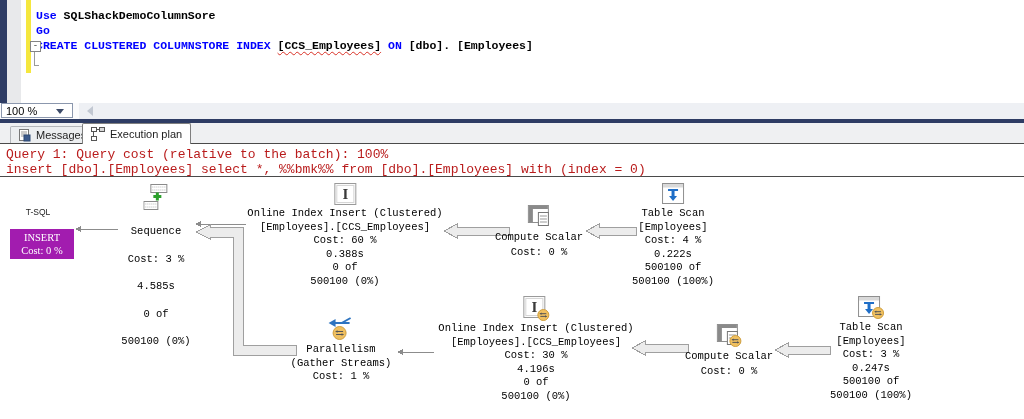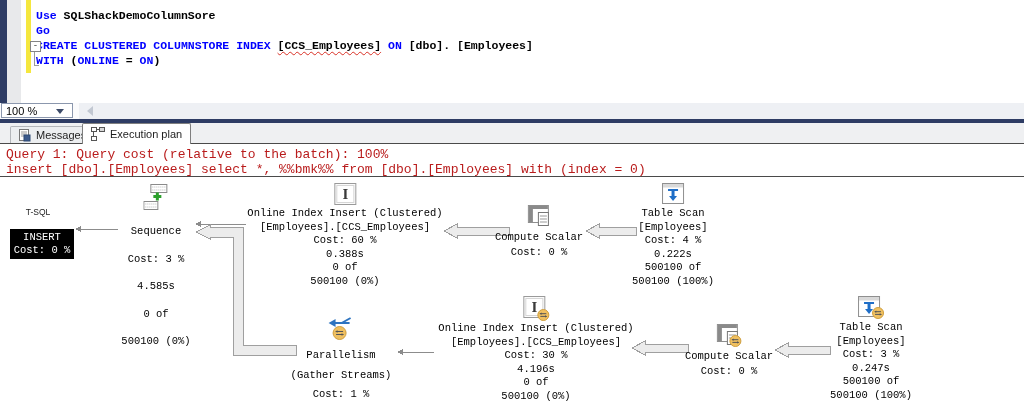--- a/index.html
+++ b/index.html
@@ -43,39 +43,38 @@
   .plan-header{position:absolute;left:6px;white-space:pre;
                font-family:"Liberation Mono",monospace;font-size:13px;color:#b91c1c;}
   .plan-divider{position:absolute;left:0;top:176px;width:1024px;height:1px;background:#4a4a4a;}
   .plan-svg{position:absolute;left:0;top:144px;width:1024px;height:275px;}
   .pnode{position:absolute;transform:translateX(-50%);display:flex;flex-direction:column;align-items:center;
          font-family:"Liberation Mono",monospace;font-size:10.5px;line-height:11.5px;color:#000;
          white-space:pre;text-align:center;z-index:2;}
   .pnode .nline{display:block;}
   .tsql-label{position:absolute;left:38px;top:207px;transform:translateX(-50%);
               font-size:8.5px;color:#222;letter-spacing:0px;}
-  .insert-node{position:absolute;left:10px;top:229px;width:64px;height:30px;background:#000000;
+  .insert-node{position:absolute;left:10px;top:229px;width:64px;height:30px;background:#a21caf;
                display:flex;flex-direction:column;align-items:center;justify-content:center;
-               font-family:Liberation Mono, monospace;font-size:10.5px;line-height:13px;color:#fff;white-space:pre;}
+               font-family:Liberation Serif, serif;font-size:10.5px;line-height:13px;color:#fff;white-space:pre;}
 </style>
 </head>
 <body>
 
 <div id="screen">
 
   <div class="left-strip"></div>
 
   <div class="editor">
     <div class="gutter"></div>
     <div class="change-bar"></div>
 
     <div class="code-line" style="top:9px;text-align:center;"><span class="kw">Use </span><span>SQLShackDemoColumnSore</span></div>
     <div class="code-line" style="top:24px;"><span class="kw">Go</span></div>
     <div class="code-line" style="top:39px;"><span class="kw">CREATE CLUSTERED COLUMNSTORE INDEX </span><span class="err">[CCS_Employees]</span><span class="kw"> ON </span><span>[dbo]. [Employees]</span></div>
-    <div class="code-line" style="top:54px;"><span class="kw">WITH </span><span>(</span><span class="kw">ONLINE</span><span> = </span><span class="kw">ON</span><span>)</span></div>
 
     <div class="collapse-box">-</div>
     <div class="guide-line"></div>
   </div>
 
   <div class="zoom-row">
     <div class="zoom-combo">
       <span class="val">100 %</span>
       <span class="combo-arrow"></span>
     </div>
@@ -196,21 +195,21 @@
       <path d="M8 14h8l-4 5z" fill="#1f6ec7"></path>
     </svg>
     <span class="nline">Table Scan</span>
     <span class="nline">[Employees]</span>
     <span class="nline">Cost: 4 %</span>
     <span class="nline">0.222s</span>
     <span class="nline">500100 of</span>
     <span class="nline">500100 (100%)</span>
   </div>
 
-  <div class="pnode" style="left:341px;top:316px;gap:8px;">
+  <div class="pnode" style="left:341px;top:316px;gap:2px;">
     <svg width="26" height="26">
       <line x1="6" y1="7" x2="22" y2="7" stroke="#2e74c0" stroke-width="2"></line>
       <polygon points="1,7 8,3 8,11" fill="#2e74c0"></polygon>
       <line x1="14" y1="7" x2="23" y2="2" stroke="#2e74c0" stroke-width="2"></line>
       <g>
         <circle cx="12" cy="17" r="6.5" fill="#f0c060" stroke="#cf9f3f"></circle>
         <line x1="8.5" y1="15.5" x2="15.5" y2="15.5" stroke="#555"></line>
           <polygon points="7.5,15.5 10,14.3 10,16.7" fill="#555"></polygon>
         <line x1="8.5" y1="18.5" x2="15.5" y2="18.5" stroke="#555"></line>
           <polygon points="16.5,18.5 14,17.3 14,19.7" fill="#555"></polygon>

